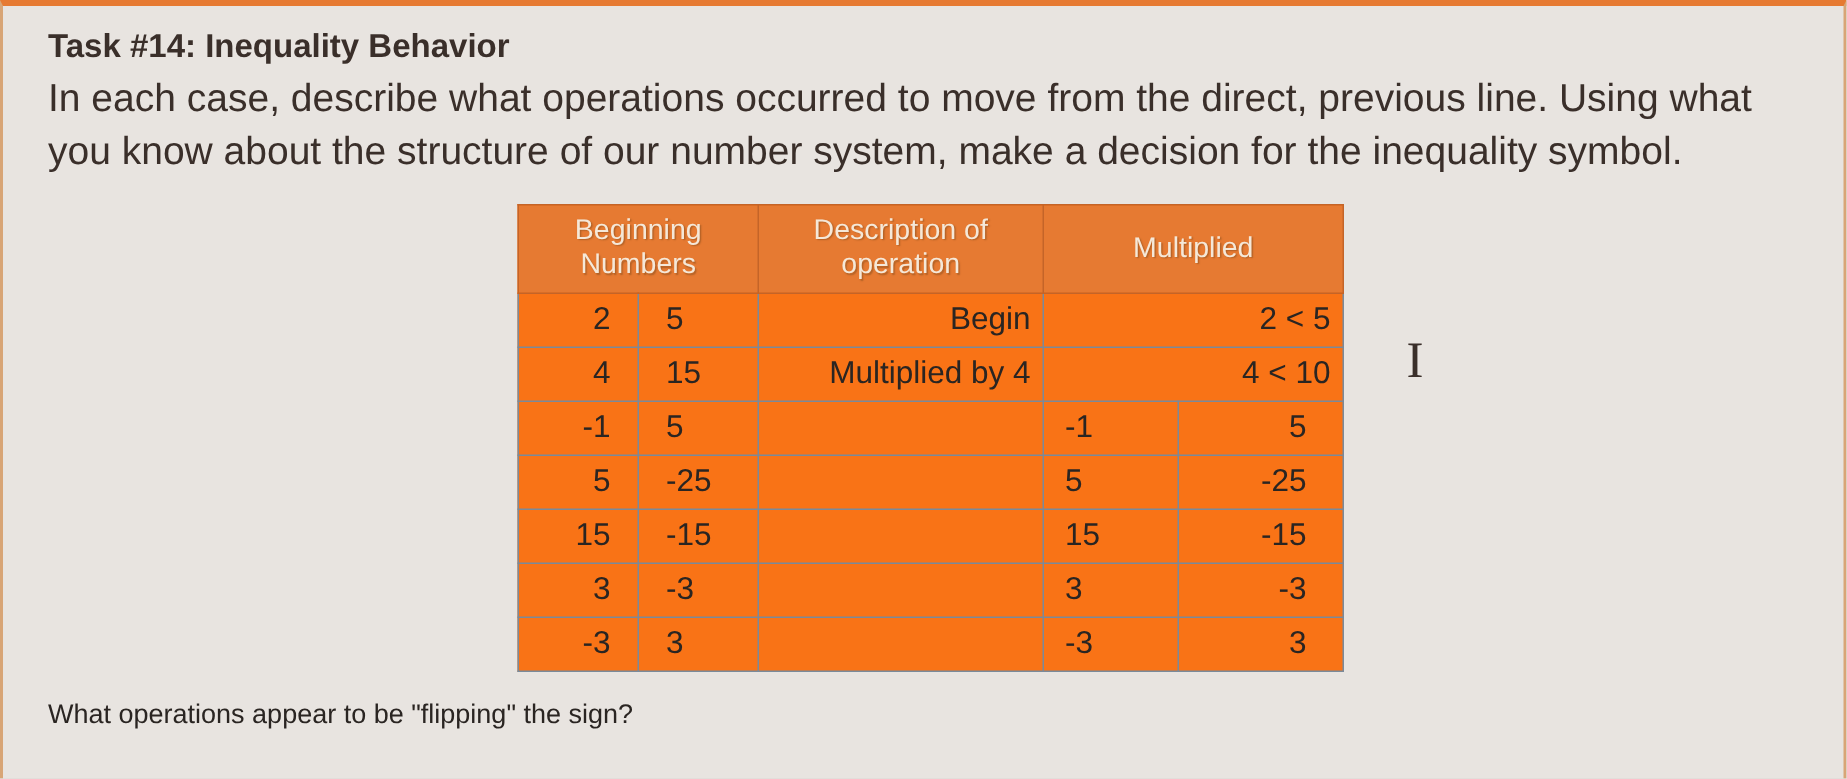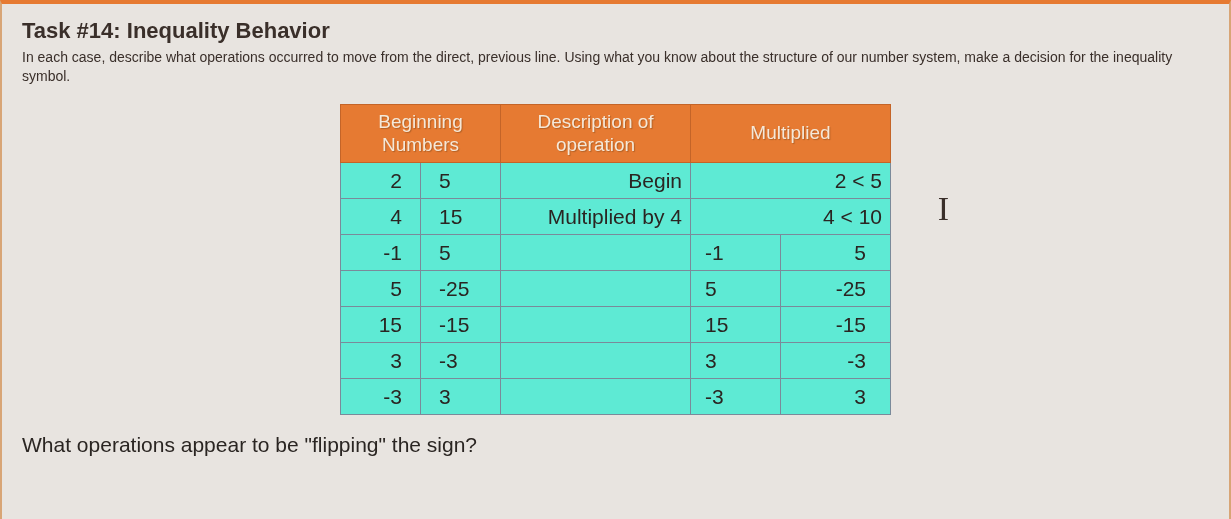--- a/index.html
+++ b/index.html
@@ -11,46 +11,46 @@
       font-family: Arial, Helvetica, sans-serif;
       background: #d8d4d0;
       width: 1231px;
       height: 519px;
       overflow: hidden;
       position: relative;
     }
     .page {
       background: #e8e4e0;
       margin: 0;
-      padding: 14px 20px 14px 20px;
+      padding: 14px 20px 14px 30px;
       border-top: 4px solid #e67a32;
       border-left: 2px solid #d8a576;
       border-right: 2px solid #d8a576;
       min-height: 100%;
     }
     .task-title {
       font-weight: bold;
       font-size: 22px;
       color: #3a2f2a;
       margin-bottom: 4px;
     }
     .task-desc {
-      font-size: 14px;
+      font-size: 26px;
       color: #3a2f2a;
       line-height: 1.35;
       margin-bottom: 18px;
     }
     .table-wrap {
       display: flex;
       justify-content: center;
       position: relative;
     }
     table {
       border-collapse: collapse;
-      background: #5eead4;
+      background: #f97316;
       font-size: 21px;
       color: #2a2522;
     }
     thead th {
       background: #e67a32;
       color: #f5e8d8;
       font-weight: normal;
       text-align: center;
       padding: 6px 10px;
       border: 1px solid #c46428;
@@ -65,21 +65,21 @@
       height: 36px;
       vertical-align: middle;
     }
     .col-begin-a { width: 80px; text-align: right; padding-right: 18px; }
     .col-begin-b { width: 80px; text-align: left; padding-left: 18px; }
     .col-op { width: 190px; }
     .col-ineq { width: 200px; }
     .ineq-left { width: 90px; text-align: left; padding-left: 14px; }
     .ineq-right { width: 110px; text-align: right; padding-right: 24px; }
     .bottom-q {
-      font-size: 21px;
+      font-size: 18px;
       color: #2a2522;
       margin-top: 18px;
     }
     .cursor {
       position: absolute;
       right: 260px;
       top: 86px;
       font-family: Georgia, 'Times New Roman', serif;
       font-size: 34px;
       color: #3a2f2a;

